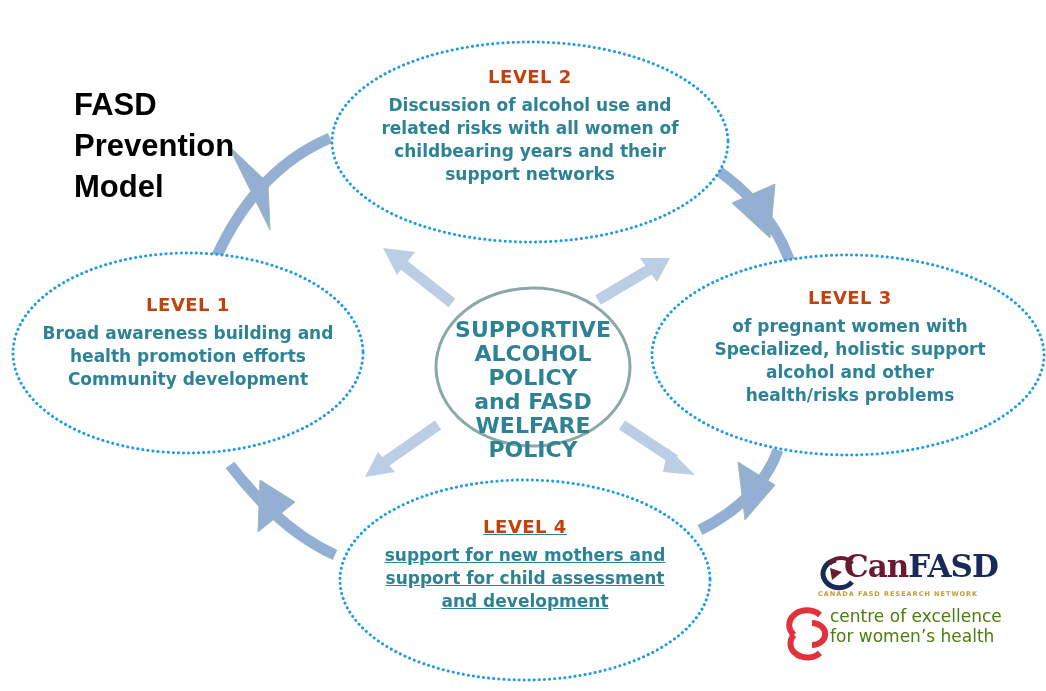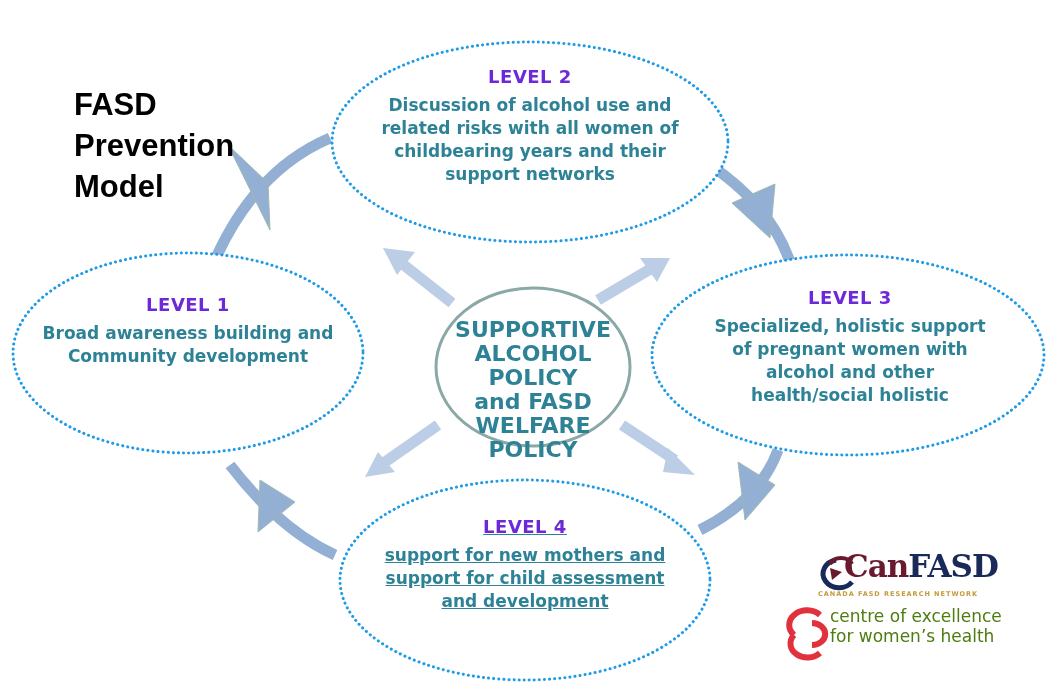--- a/index.html
+++ b/index.html
@@ -1,21 +1,21 @@
 <!DOCTYPE html>
 <html><head>
 <meta charset="utf-8">
 <style>
   html, body { margin:0; padding:0; background:#ffffff; }
   body { width:1046px; height:691px; position:relative; overflow:hidden; font-family:"DejaVu Sans", sans-serif; }
   svg.bg { position:absolute; left:0; top:0; }
   .title { position:absolute; left:74px; top:84px; font-family:"Liberation Sans", sans-serif; font-weight:bold; font-size:31px; line-height:41px; color:#000; }
   .title div { margin:0; }
   .lvl { position:absolute; text-align:center; color:#2e8296; font-weight:bold; font-size:17px; line-height:23px; }
-  .lvl .hd { color:#6d28d9; font-size:18px; margin-bottom:6px; letter-spacing:0.5px; }
+  .lvl .hd { color:#c2410c; font-size:18px; margin-bottom:6px; letter-spacing:0.5px; }
   .center { position:absolute; left:438px; top:318px; width:190px; text-align:center; color:#2e8296; font-weight:bold; font-size:22px; line-height:24px; }
   .logos { position:absolute; left:780px; top:540px; }
   .canfasd { position:absolute; left:26px; top:8px; width:200px; height:50px; }
   .canfasd .word { position:absolute; left:38px; top:0px; font-family:"DejaVu Serif", serif; font-size:31px; font-weight:bold; color:#6a1a2e; letter-spacing:-1px; }
   .canfasd .word .fasd { color:#1a2a58; }
   .canfasd .sub { position:absolute; left:0px; top:42px; width:210px; font-size:6.5px; font-weight:bold; color:#c49a3a; letter-spacing:1px;margin-left:12px; }
   .cewh { position:absolute; left:0px; top:66px; width:260px; height:50px; }
   .cewh .txt { position:absolute; left:50px; top:0px; font-family:"DejaVu Sans", sans-serif; font-size:17px; line-height:20px; color:#4d7c0f; }
 </style>
 </head>
@@ -80,37 +80,38 @@
 
 <div class="title">
   <div>FASD</div>
   <div>Prevention</div>
   <div>Model</div>
 </div>
 
 <div class="lvl" style="left:28px; top:293px; width:320px;">
   <div class="hd">LEVEL 1</div>
   <div>Broad awareness building and</div>
+  <div>health promotion efforts</div>
   <div style="margin-top:0;">Community development</div>
 </div>
 
 <div class="lvl" style="left:348px; top:65px; width:364px;">
   <div class="hd">LEVEL 2</div>
   <div>Discussion of alcohol use and</div>
   <div>related risks with all women of</div>
   <div>childbearing years and their</div>
   <div>support networks</div>
 </div>
 
 <div class="lvl" style="left:680px; top:286px; width:340px;">
   <div class="hd">LEVEL 3</div>
+  <div>of pregnant women with</div>
   <div>Specialized, holistic support</div>
-  <div>of pregnant women with</div>
   <div>alcohol and other</div>
-  <div>health/social holistic</div>
+  <div>health/risks problems</div>
 </div>
 
 <div class="lvl" style="left:360px; top:515px; width:330px;text-decoration:underline;">
   <div class="hd">LEVEL 4</div>
   <div>support for new mothers and</div>
   <div>support for child assessment</div>
   <div>and development</div>
 </div>
 
 <div class="center">

